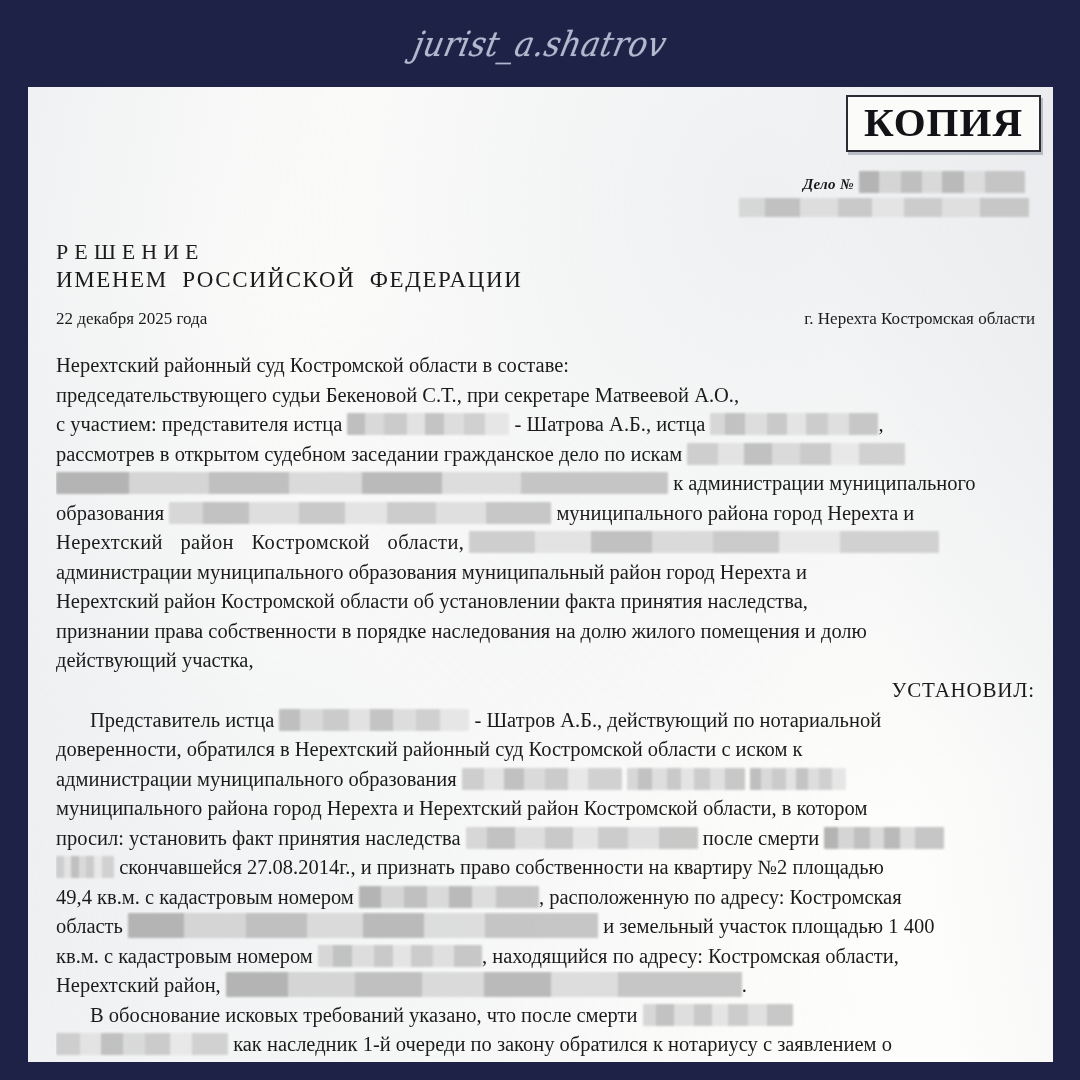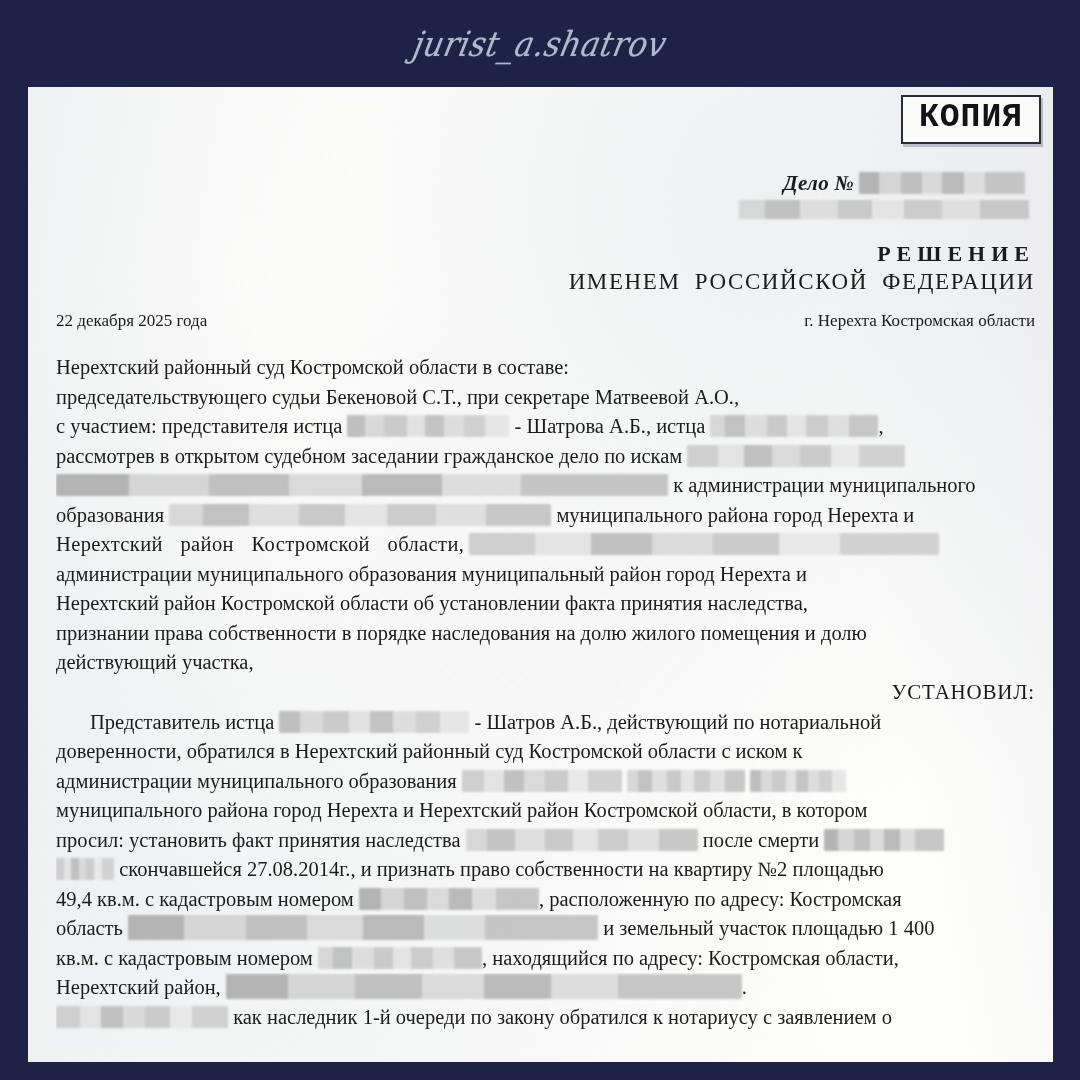--- a/index.html
+++ b/index.html
@@ -76,57 +76,57 @@
     position: absolute;
     right: 12px;
     top: 8px;
     border: 2px solid #2b2b33;
     padding: 4px 16px 6px 16px;
     background: #fbfbf9;
     box-shadow: 2px 3px 0 rgba(90,95,115,.35);
     z-index: 5;
   }
   #copy-stamp .stamp-text {
-    font-family: Liberation Mono, monospace;
+    font-family: Liberation Serif, serif;
     font-weight: bold;
-    font-size: 33px;
+    font-size: 41px;
     letter-spacing: 1px;
     line-height: 1.05;
     color: #131317;
   }
 
   
   .case-row {
     margin-top: 84px;
     text-align: right;
     padding-right: 10px;
     font-size: 20px;
   }
   .case-label {
     font-weight: bold;
     font-style: italic;
-    font-size: 21px;
+    font-size: 15px;
     letter-spacing: .3px;
   }
   .case-row2 {
     text-align: right;
     padding-right: 6px;
     margin-top: 4px;
   }
 
   
   .doc-title {
-    text-align: right;
+    text-align: left;
     font-size: 22px;
     letter-spacing: 6px;
     margin-top: 22px;
-    font-weight: 700;
+    font-weight: 400;
   }
   .doc-subtitle {
-    text-align: right;
+    text-align: left;
     font-size: 23px;
     letter-spacing: 1.6px;
     margin-top: 2px;
     word-spacing: 7px;
     font-weight: 500;
   }
 
   .meta-row {
     display: flex;
     justify-content: space-between;
@@ -329,20 +329,24 @@
       <span class="ln">
         <span>кв.м. с кадастровым номером</span>
         <span class="redact v2" style="width:164px;"></span><span>, находящийся по адресу: Костромская области,</span>
       </span>
 
       <span class="ln">
         <span>Нерехтский район,</span>
         <span class="redact dark tall" style="width:516px;"></span><span>.</span>
       </span>
 
+      <span class="ln indent">
+        <span>В обоснование    исковых  требований  указано,  что  после  смерти</span>
+        <span class="redact v2" style="width:150px;"></span>
+      </span>
 
       <span class="ln">
         <span class="redact v3" style="width:172px;"></span>
         <span>как наследник 1-й очереди по закону обратился к нотариусу с заявлением о</span>
       </span>
 
     </div>
   </div>
 </div>
 

